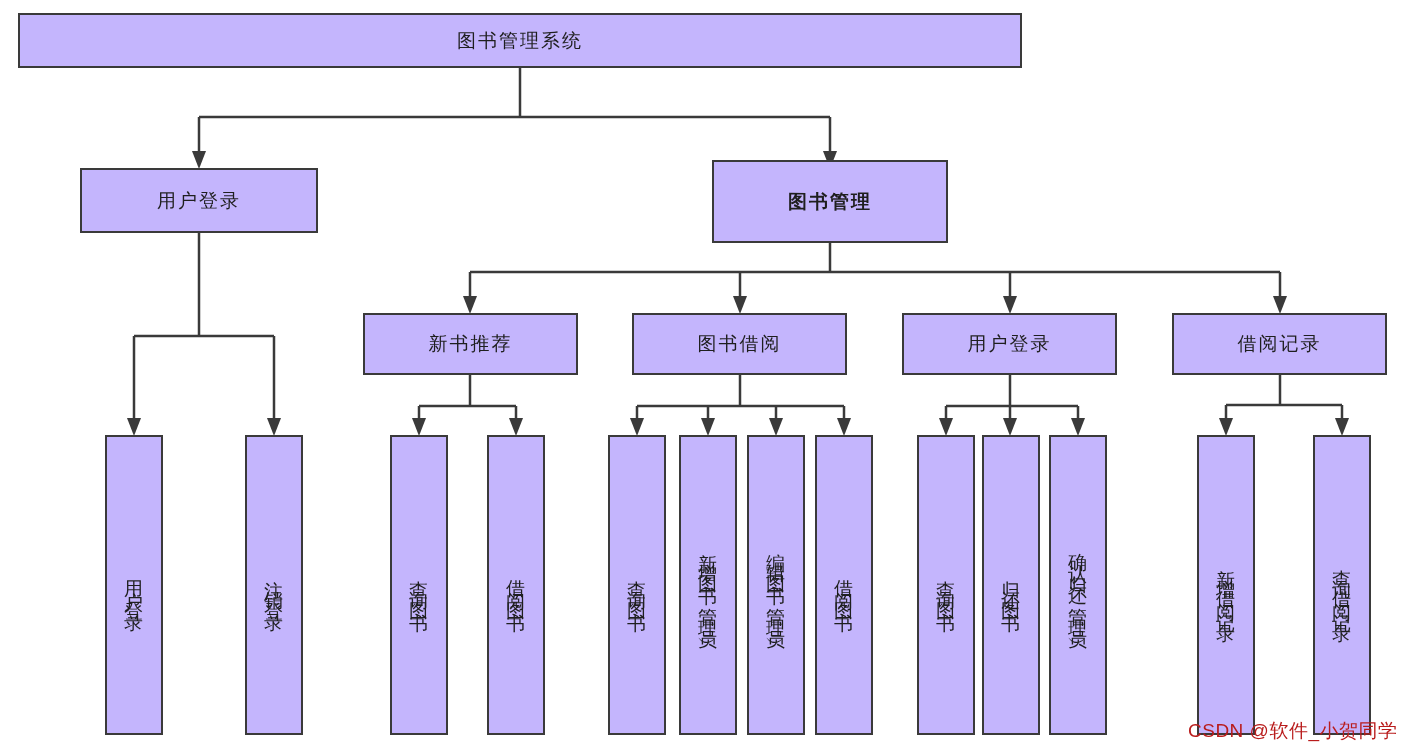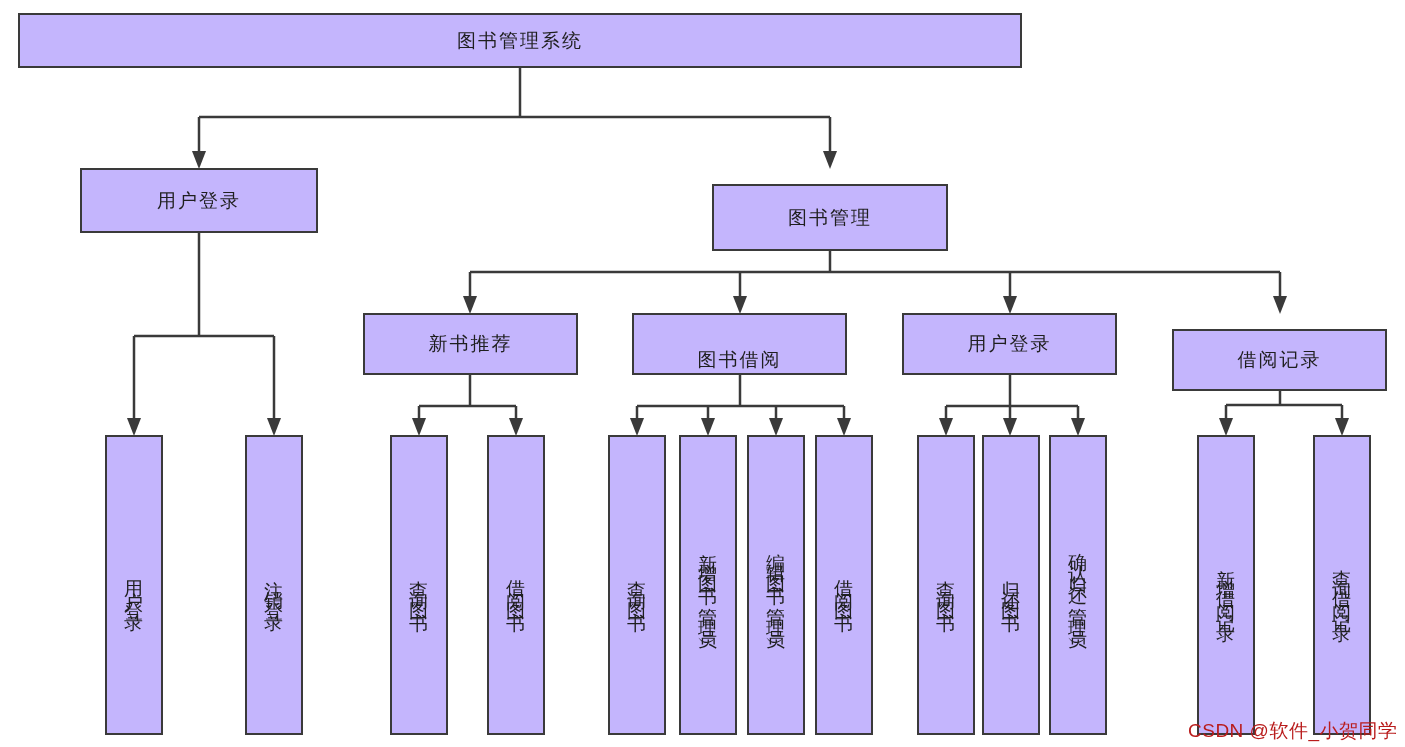--- a/index.html
+++ b/index.html
@@ -26,26 +26,26 @@
     text-align: center;
   }
   .v-box {
     writing-mode: vertical-rl;
     letter-spacing: 11px;
     line-height: 1;
     padding-top: 4px;
   }
   .root-box   { left:18px;  top:13px;  width:1004px; height:55px; }
   .lv2-left   { left:80px;  top:168px; width:238px;  height:65px; }
-  .lv2-right  { left:712px; top:184px; width:236px;  height:67px; }
+  .lv2-right  { left:712px; top:160px; width:236px;  height:83px;font-weight:bold; }
   .lv3        { top:313px; width:215px; height:62px; }
   .lv3-a { left:363px; }
-  .lv3-b { left:632px;align-items:flex-end; }
+  .lv3-b { left:632px; }
   .lv3-c { left:902px; }
-  .lv3-d { left:1172px;margin-top:16px; }
+  .lv3-d { left:1172px; }
   .leaf { top:435px; width:58px; height:300px; }
   .leaf-ul1 { left:105px; }
   .leaf-ul2 { left:245px; }
   .leaf-nb1 { left:390px; }
   .leaf-nb2 { left:487px; }
   .leaf-bb1 { left:608px; }
   .leaf-bb2 { left:679px; }
   .leaf-bb3 { left:747px; }
   .leaf-bb4 { left:815px; }
   .leaf-cb1 { left:917px; }

